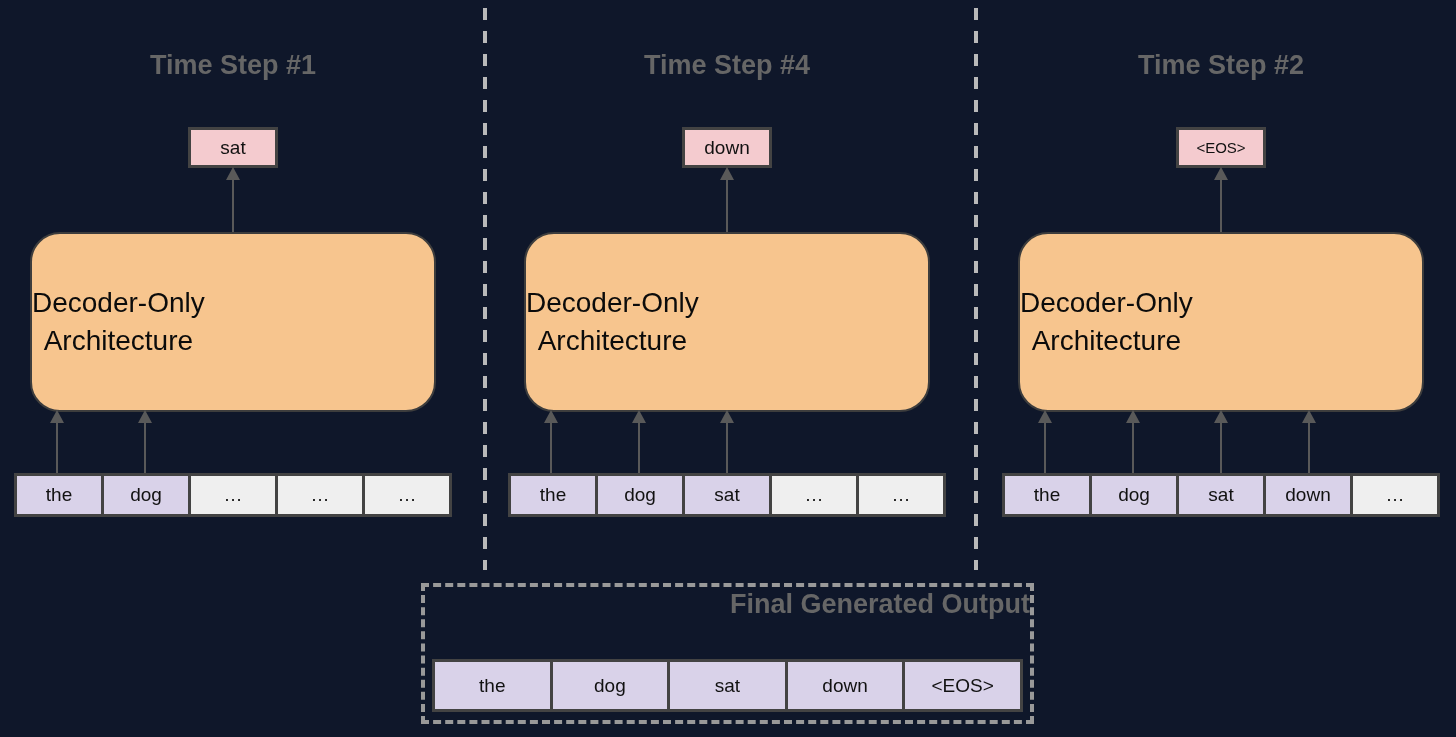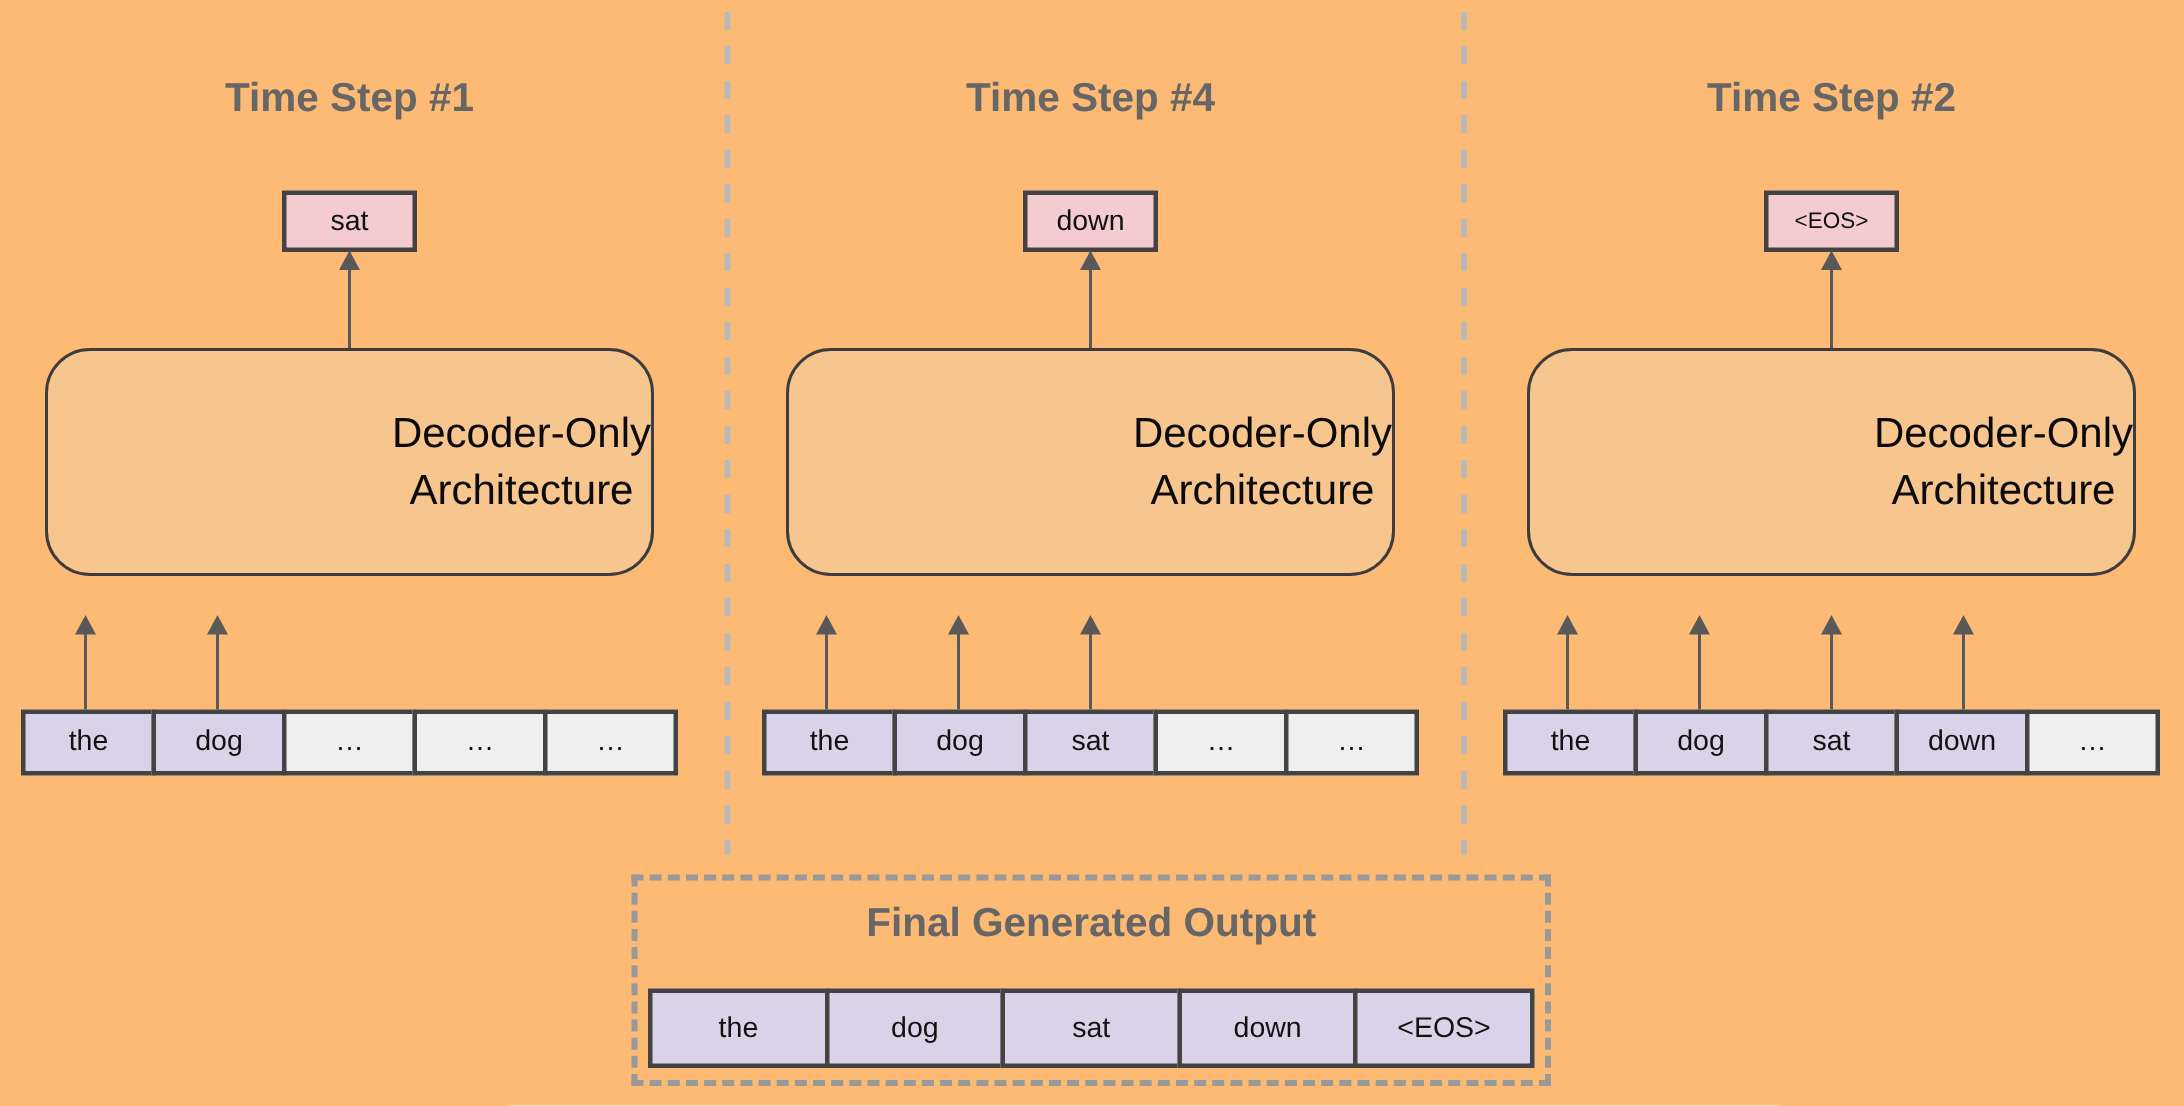--- a/index.html
+++ b/index.html
@@ -1,19 +1,19 @@
 <!DOCTYPE html>
 <html><head>
 <meta charset="utf-8">
 <style>
   html,body{margin:0;padding:0;background:#ffffff;}
   #canvas{
     position:relative;
     width:1456px;height:737px;
-    background:#fdba74;
+    background:#0f172a;
     font-family:"Liberation Sans", sans-serif;
     overflow:hidden;
   }
   .panel-title{
     position:absolute;top:50px;width:400px;margin:0;
     text-align:center;font-size:27px;font-weight:bold;color:#666666;
   }
   .vline{
     position:absolute;top:8px;height:562px;width:4px;
     background:repeating-linear-gradient(to bottom,#b9b9b9 0 12px,transparent 12px 23px);
@@ -25,45 +25,45 @@
     font-size:19px;color:#111111;
   }
   .out-box.small span{font-size:15px;}
   .arrow-line{position:absolute;width:2px;background:#595959;}
   .arrow-head{
     position:absolute;width:0;height:0;
     border-left:7px solid transparent;border-right:7px solid transparent;
     border-bottom:13px solid #595959;
   }
   .decoder{
-    position:absolute;top:232px;width:406px;height:152px;
+    position:absolute;top:232px;width:406px;height:180px;
     background:#F7C58E;border:2px solid #3d3d3d;border-radius:30px;
     box-sizing:border-box;
-    display:flex;align-items:center;justify-content:flex-end;
+    display:flex;align-items:center;justify-content:flex-start;
   }
   .decoder-label{
     font-size:28px;line-height:1.35;color:#0b0b0b;
     text-align:center;white-space:pre-line;
   }
   .token-row{position:absolute;top:473px;display:flex;}
   .cell{
     width:90px;height:44px;box-sizing:border-box;
     border:3px solid #434343;margin-left:-3px;
     background:#EFEFEF;
     display:flex;align-items:center;justify-content:center;
     font-size:19px;color:#111111;
   }
   .cell:first-child{margin-left:0;}
   .cell.tok{background:#D9D2E9;}
   .final-box{
     position:absolute;left:421px;top:583px;width:613px;height:141px;
     border:4px dashed #999999;box-sizing:border-box;
   }
   .final-title{
-    margin:13px 0 0 0;text-align:center;
+    margin:2px 0 0 0;text-align:right;
     font-size:27px;font-weight:bold;color:#666666;
   }
   .final-row{
     position:absolute;left:7px;top:72px;width:591px;height:53px;display:flex;
   }
   .fcell{
     flex:1;box-sizing:border-box;
     border:3px solid #434343;margin-left:-3px;
     background:#D9D2E9;
     display:flex;align-items:center;justify-content:center;

